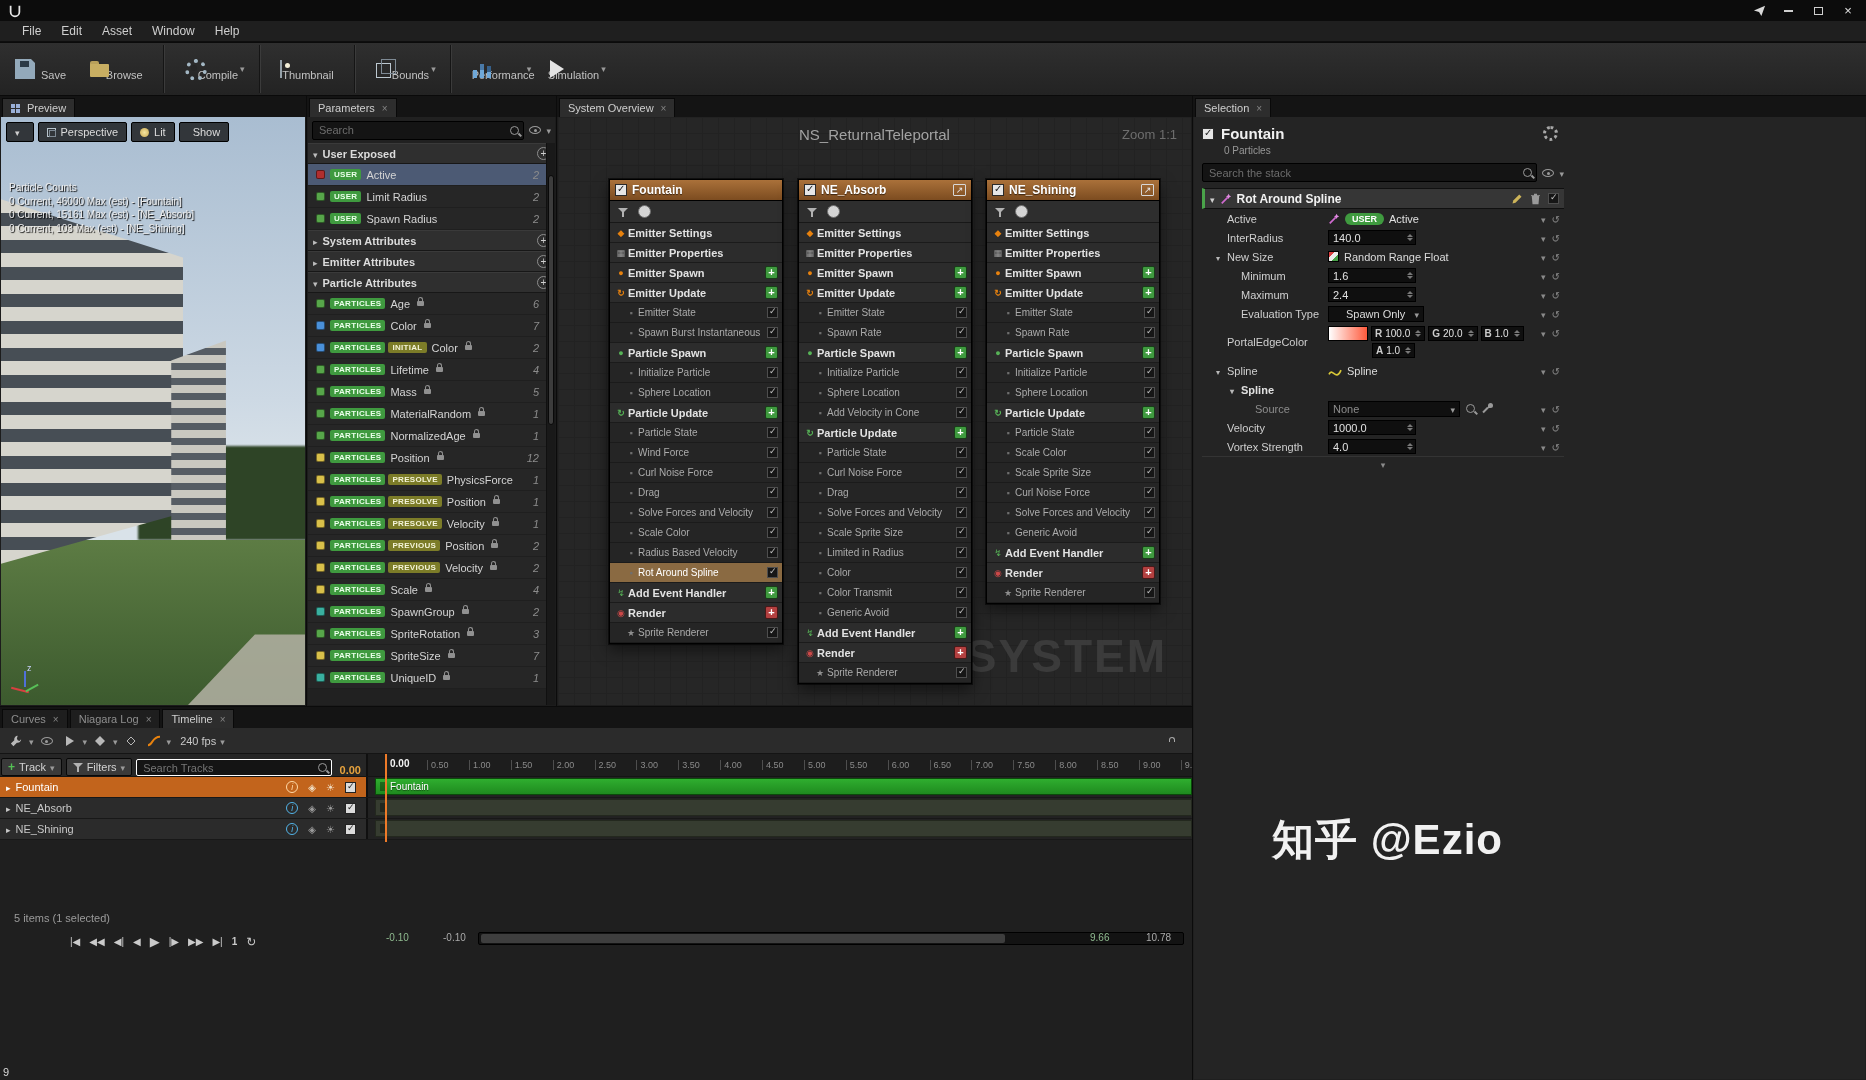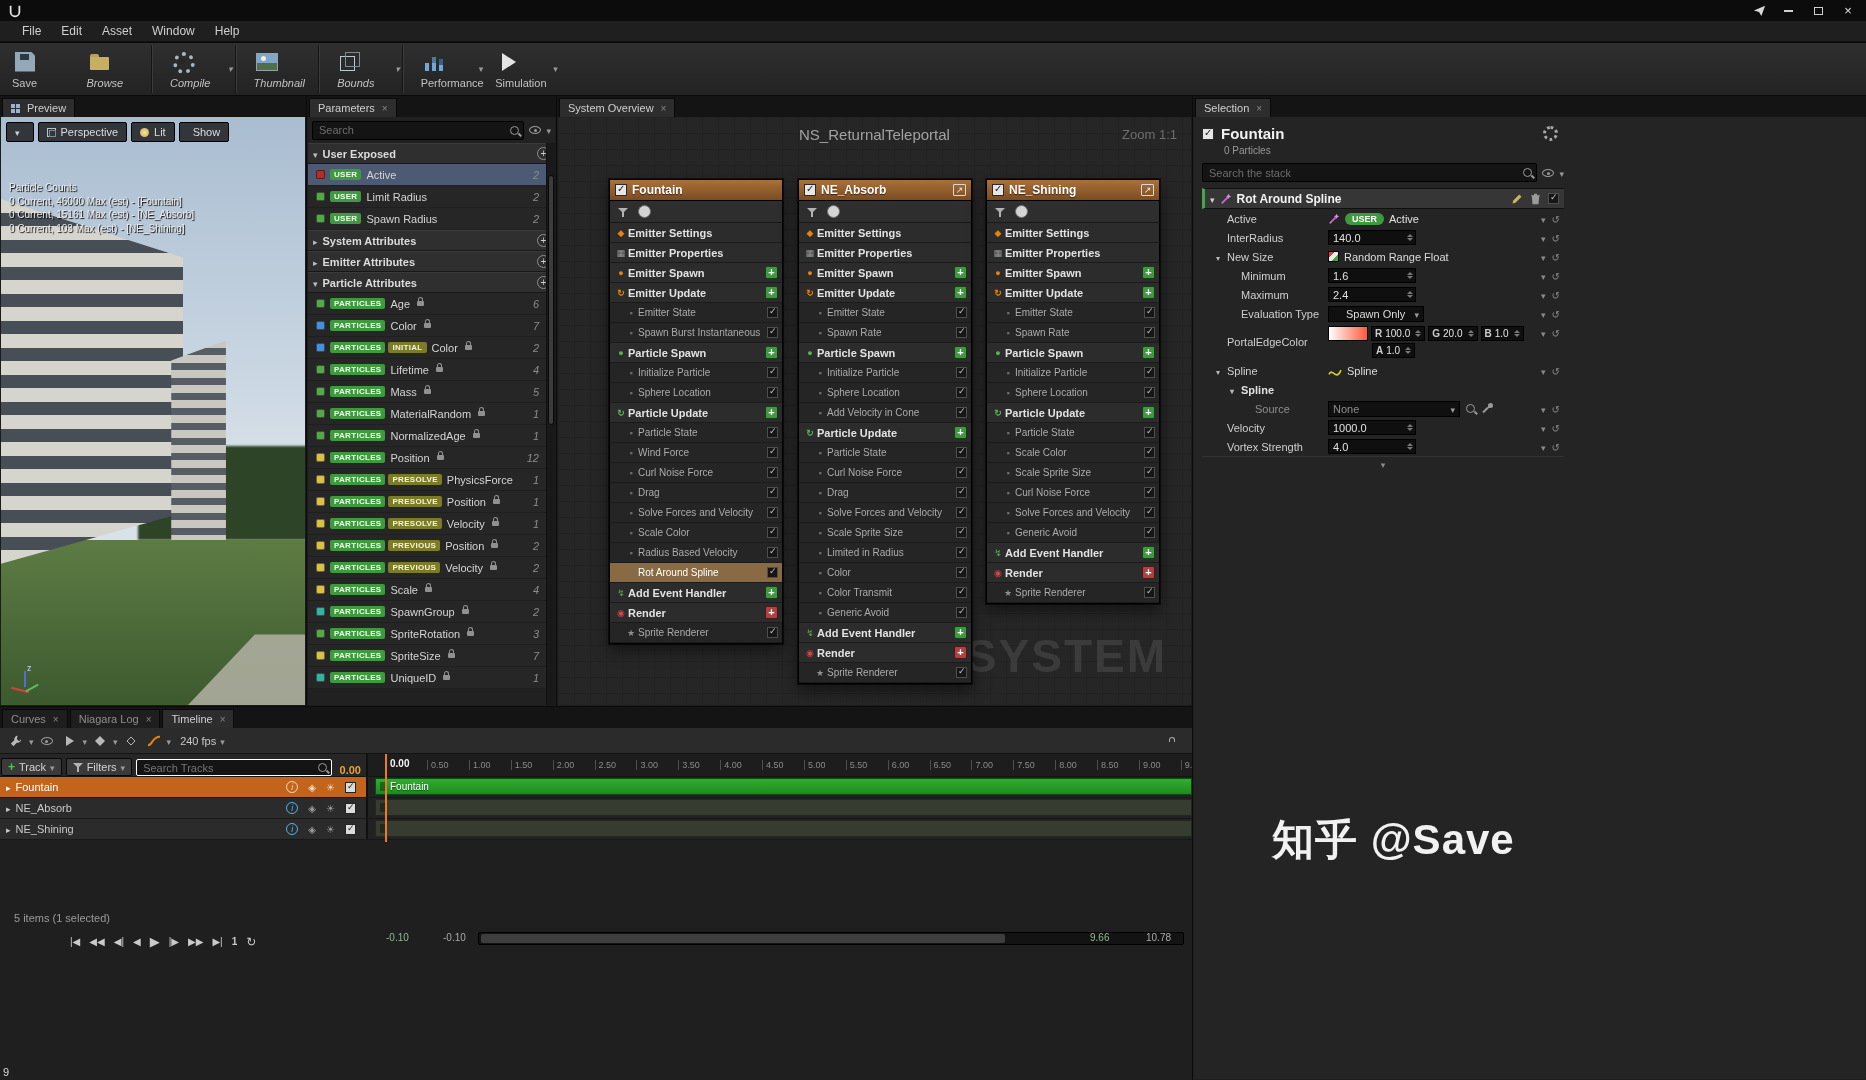--- a/index.html
+++ b/index.html
@@ -27,25 +27,25 @@
 
   
   .menubar{position:absolute;left:0;top:21px;width:100%;height:21px;background:#1f1f1f;border-bottom:1px solid #0e0e0e;
            display:flex;align-items:center;padding-left:12px;}
   .menu-item{padding:2px 10px;color:#cfcfcf;font-size:12px;cursor:default;}
 
   
   .toolbar{position:absolute;left:0;top:43px;width:100%;height:53px;background:linear-gradient(#2f2f2f,#232323);
            border-bottom:1px solid #0a0a0a;display:flex;align-items:center;padding-left:6px;}
   .tb-btn{display:flex;flex-direction:row;align-items:center;padding:0 6px;height:48px;position:relative;}
-  .tb-core{display:flex;flex-direction:column;align-items:flex-start;gap:3px;width:56px;}
+  .tb-core{display:flex;flex-direction:row;align-items:flex-end;gap:3px;width:56px;}
   .tb-label{font-size:11px;color:#c2c2c2;}
   .tb-caret{visibility:hidden;margin-left:2px;color:#9a9a9a;font-size:9px;align-self:center;}
   .tb-btn[data-dropdown="true"] .tb-caret{visibility:visible;}
-  .tb-btn[data-sep="true"]{border-right:1px solid #151515;box-shadow:1px 0 0 #3b3b3b;margin-right:12px;padding-right:2px;font-style:italic;}
+  .tb-btn[data-sep="true"]{border-right:1px solid #151515;box-shadow:1px 0 0 #3b3b3b;margin-right:12px;padding-right:14px;}
   .tb-caret::before{content:"▾";}
   .tbi{width:26px;height:24px;position:relative;display:inline-block;}
   [data-icon="save-icon"] .tbi::before{content:"";position:absolute;inset:2px 3px;background:#93a9ba;
       clip-path:polygon(0 0,80% 0,100% 20%,100% 100%,0 100%);}
   [data-icon="save-icon"] .tbi::after{content:"";position:absolute;left:8px;top:4px;width:9px;height:6px;background:#2c3a46;}
   [data-icon="browse-icon"] .tbi::before{content:"";position:absolute;left:3px;top:4px;width:9px;height:4px;background:#b9a05a;border-radius:2px 2px 0 0;}
   [data-icon="browse-icon"] .tbi::after{content:"";position:absolute;left:3px;top:7px;width:19px;height:13px;background:#c8ae62;border-radius:1px;}
   [data-icon="compile-icon"] .tbi::before{content:"";position:absolute;left:3px;top:2px;width:14px;height:14px;border-radius:50%;border:4px dotted #a3b7c4;}
   [data-icon="compile-icon"] .tbi::after{content:"";position:absolute;left:9px;top:8px;width:6px;height:6px;border-radius:50%;background:#262626;}
   [data-icon="thumbnail-icon"] .tbi::before{content:"";position:absolute;inset:3px 2px;background:linear-gradient(#7fa8c8 0 55%,#4f6f4a 55%);border:1px solid #96a2aa;}
@@ -1890,16 +1890,16 @@
         <span class="rg-txt rg-b">-0.10</span>
         <span class="rg-track">
           <span class="rg-thumb"></span>
         </span>
         <span class="rg-txt rg-c">9.66</span>
         <span class="rg-txt rg-d">10.78</span>
       </div>
     </div>
   </div>
 
-  <div class="site-watermark">知乎 @Save</div>
+  <div class="site-watermark">知乎 @Ezio</div>
   <div class="corner-text">9</div>
 
 </div>
 
 </body></html>

